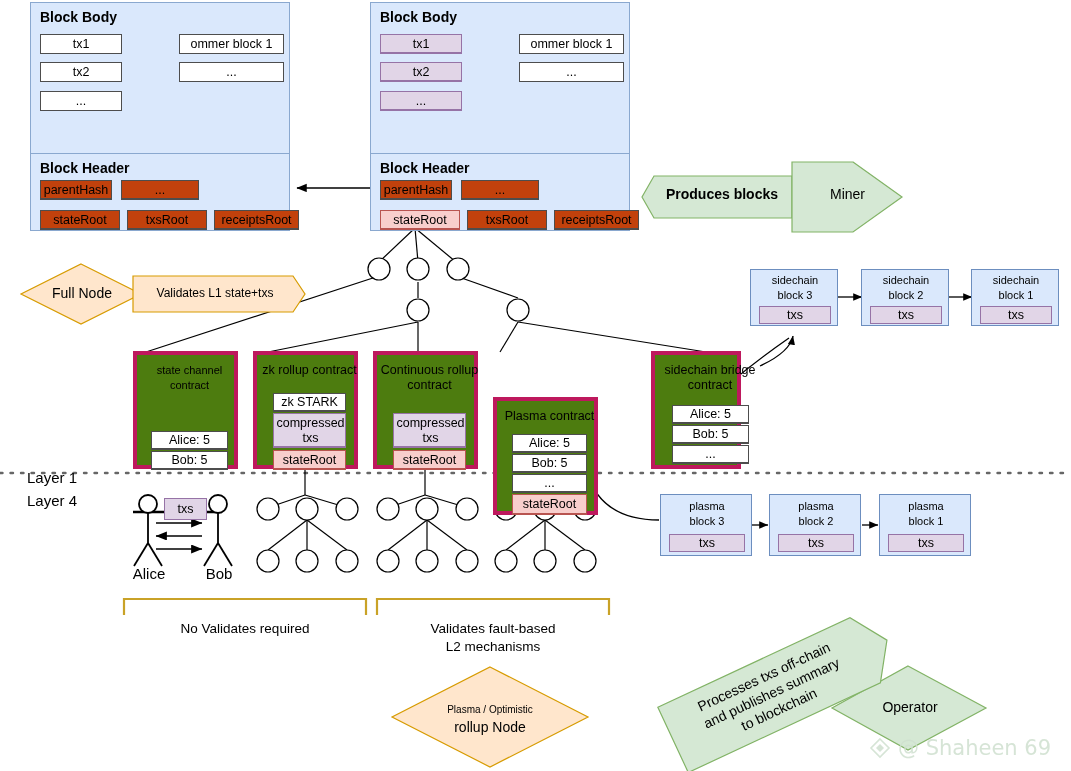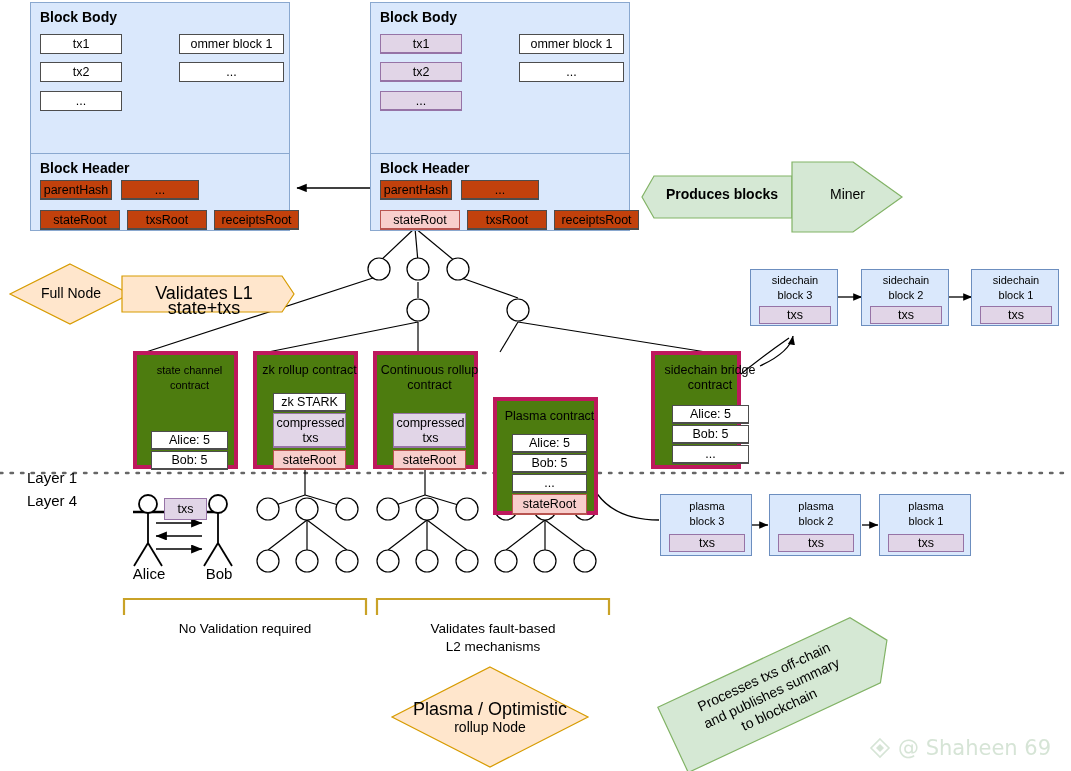--- a/index.html
+++ b/index.html
@@ -215,27 +215,27 @@
       <polygon points="8,174 8,174" fill="none"></polygon>
 
       <polygon points="14,16 152,16 152,58 14,58 2,37" fill="#d5e8d4" stroke="#82b366" stroke-width="1.2"></polygon>
 
       <polygon points="213,2 262,37 213,72 152,72 152,2" fill="#d5e8d4" stroke="#82b366" stroke-width="1.2"></polygon>
     </svg>
     <div class="abs lbl" style="left:12px;top:27px;width:140px;text-align:center;font-size:14px;font-weight:bold;">Produces blocks</div>
     <div class="abs lbl" style="left:155px;top:27px;width:105px;text-align:center;font-size:14px;">Miner</div>
   </div>
 
-  <div class="abs" style="left:8px;top:262px;width:290px;height:64px;text-decoration:underline;">
+  <div class="abs" style="left:19px;top:262px;width:290px;height:64px;text-decoration:underline;">
     <svg width="290" height="64" viewBox="0 0 290 64">
       <polygon points="62,2 122,32 62,62 2,32" fill="#ffe6cc" stroke="#d79b00" stroke-width="1.2"></polygon>
       <polygon points="114,14 274,14 286,32 274,50 114,50" fill="#ffe6cc" stroke="#d79b00" stroke-width="1.2"></polygon>
     </svg>
     <div class="abs lbl" style="left:20px;top:24px;width:86px;text-align:center;font-size:14px;">Full Node</div>
-    <div class="abs lbl" style="left:116px;top:24px;width:160px;text-align:center;font-size:18px;">Validates L1 state+txs</div>
+    <div class="abs lbl" style="left:116px;top:24px;width:160px;text-align:center;font-size:12px;">Validates L1 state+txs</div>
   </div>
 
   <div class="abs bluebox" style="left:750px;top:269px;width:88px;height:57px;">
     <div class="abs lbl" style="left:0;top:3px;width:88px;">sidechain</div>
     <div class="abs lbl" style="left:0;top:18px;width:88px;">block 3</div>
     <div class="abs txs-pill" style="left:8px;top:36px;width:72px;height:18px;">txs</div>
   </div>
   <div class="abs bluebox" style="left:861px;top:269px;width:88px;height:57px;">
     <div class="abs lbl" style="left:0;top:3px;width:88px;">sidechain</div>
     <div class="abs lbl" style="left:0;top:18px;width:88px;">block 2</div>
@@ -306,32 +306,38 @@
     <div class="abs lbl" style="left:0;top:4px;width:92px;">plasma</div>
     <div class="abs lbl" style="left:0;top:19px;width:92px;">block 2</div>
     <div class="abs txs-pill" style="left:8px;top:39px;width:76px;height:18px;">txs</div>
   </div>
   <div class="abs bluebox" style="left:879px;top:494px;width:92px;height:62px;">
     <div class="abs lbl" style="left:0;top:4px;width:92px;">plasma</div>
     <div class="abs lbl" style="left:0;top:19px;width:92px;">block 1</div>
     <div class="abs txs-pill" style="left:8px;top:39px;width:76px;height:18px;">txs</div>
   </div>
 
-  <div class="abs ann" style="left:124px;top:620px;width:242px;">No Validation required</div>
+  <div class="abs ann" style="left:124px;top:620px;width:242px;">No Validates required</div>
   <div class="abs ann" style="left:377px;top:620px;width:232px;">Validates fault-based</div>
   <div class="abs ann" style="left:377px;top:638px;width:232px;">L2 mechanisms</div>
 
   <div class="abs" style="left:390px;top:665px;width:200px;height:105px;">
     <svg width="200" height="105" viewBox="0 0 200 105">
       <polygon points="100,2 198,52 100,102 2,52" fill="#ffe6cc" stroke="#d79b00" stroke-width="1.2"></polygon>
     </svg>
-    <div class="abs lbl" style="left:10px;top:37px;width:180px;font-size:18px;">Plasma / Optimistic</div>
+    <div class="abs lbl" style="left:10px;top:37px;width:180px;font-size:10px;">Plasma / Optimistic</div>
     <div class="abs lbl" style="left:10px;top:55px;width:180px;font-size:14px;">rollup Node</div>
   </div>
 
+  <div class="abs" style="left:830px;top:664px;width:160px;height:88px;">
+    <svg width="160" height="88" viewBox="0 0 160 88">
+      <polygon points="78,2 156,44 78,86 2,44" fill="#d5e8d4" stroke="#82b366" stroke-width="1.2"></polygon>
+    </svg>
+    <div class="abs lbl" style="left:18px;top:36px;width:124px;font-size:14px;">Operator</div>
+  </div>
 
   <div class="abs" style="left:660px;top:650px;width:240px;height:80px;transform:rotate(-25deg);transform-origin:50% 50%;">
     <svg width="240" height="80" viewBox="0 0 240 80">
       <polygon points="2,4 214,4 238,40 214,76 2,76" fill="#d5e8d4" stroke="#82b366" stroke-width="1.2"></polygon>
     </svg>
     <div class="abs lbl" style="left:6px;top:14px;width:210px;font-size:14px;">Processes txs off-chain</div>
     <div class="abs lbl" style="left:6px;top:32px;width:210px;font-size:14px;">and publishes summary</div>
     <div class="abs lbl" style="left:6px;top:50px;width:210px;font-size:14px;">to blockchain</div>
   </div>
 

